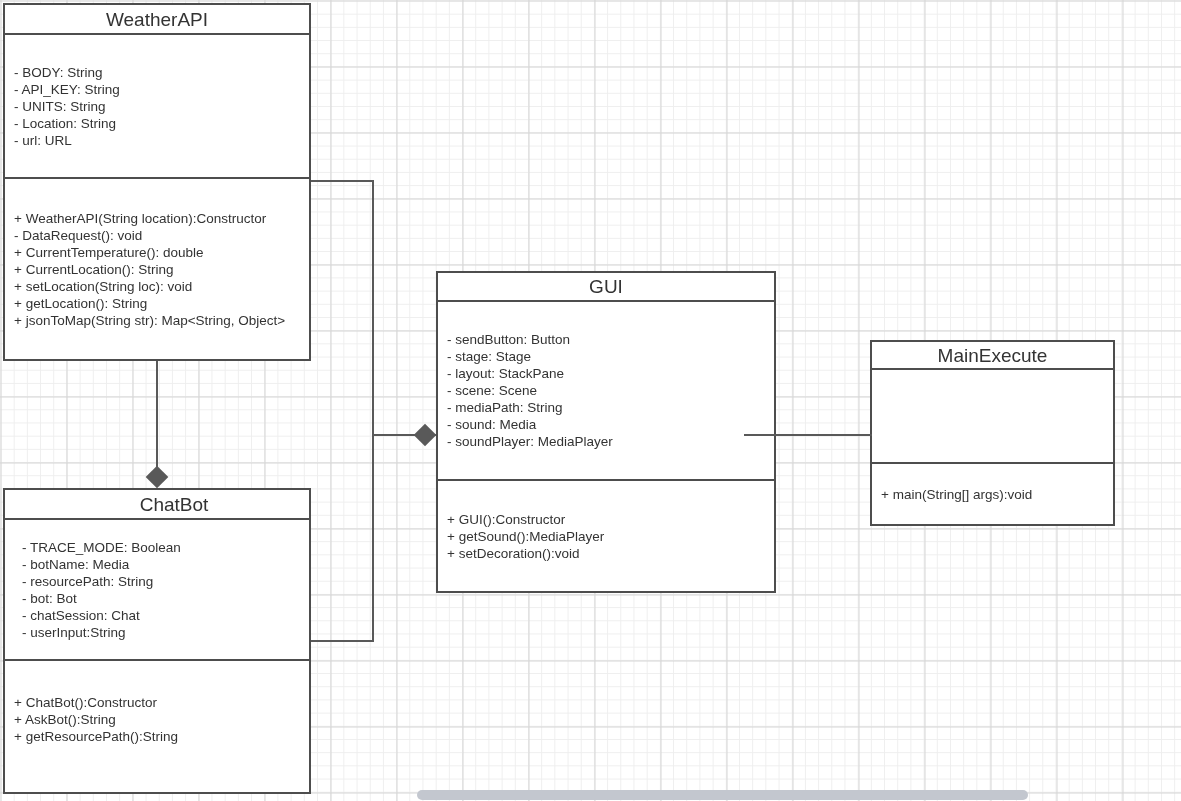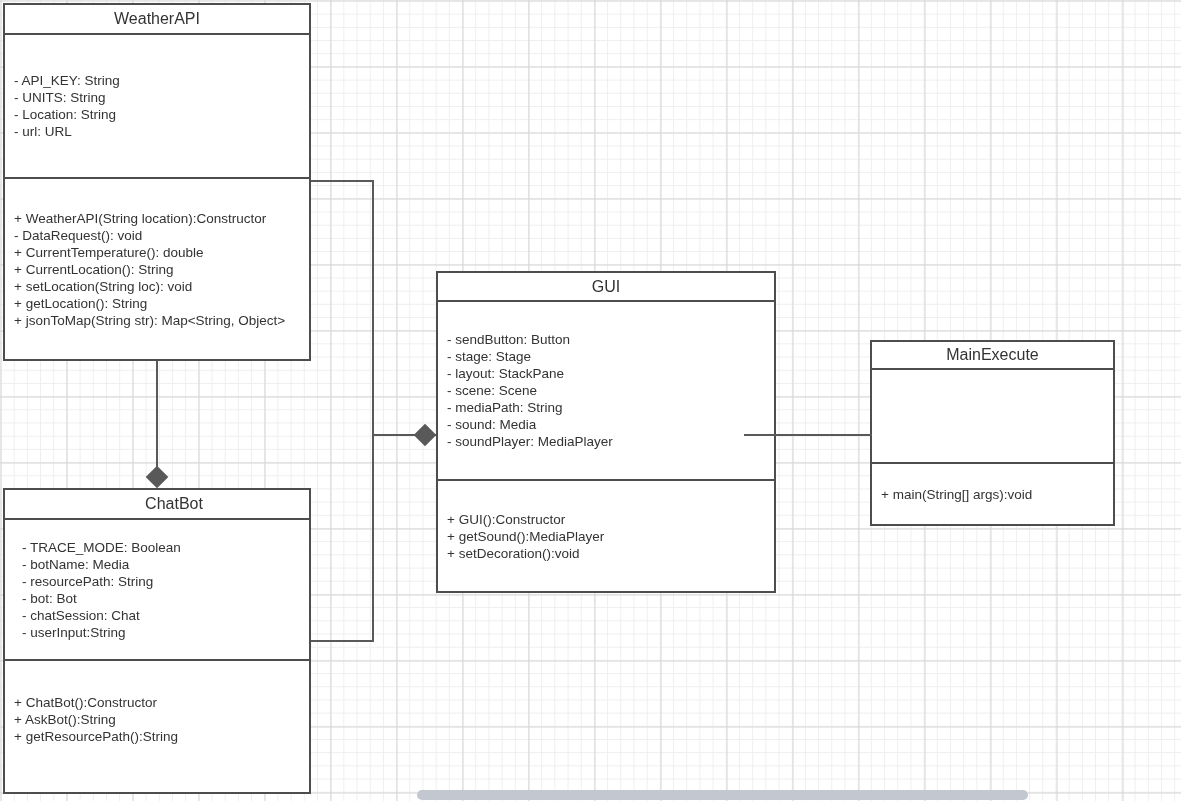--- a/index.html
+++ b/index.html
@@ -32,21 +32,21 @@
     position: absolute;
     box-sizing: border-box;
     background: #ffffff;
     border: 2px solid #4d4d4d;
     display: flex;
     flex-direction: column;
   }
   .uml-title {
     box-sizing: border-box;
     text-align: right;
-    font-size: 16px;
+    font-size: 19px;
     color: #333333;
     line-height: 1;
     display: flex;
     align-items: center;
     justify-content: center;
     border-bottom: 2px solid #4d4d4d;
     flex: none;
   }
   .uml-compartment {
     box-sizing: border-box;
@@ -101,20 +101,21 @@
   }
 </style>
 </head>
 <body>
 
 <div id="canvas">
 
   <div class="uml-class" style="left:3px; top:3px; width:308px; height:358px;">
     <div class="uml-title" style="height:30px;">WeatherAPI</div>
     <div class="uml-compartment" style="height:142px;">
+      <div class="uml-member">- BODY: String</div>
       <div class="uml-member">- API_KEY: String</div>
       <div class="uml-member">- UNITS: String</div>
       <div class="uml-member">- Location: String</div>
       <div class="uml-member">- url: URL</div>
     </div>
     <div class="uml-compartment divider-top" style="height:182px;">
       <div class="uml-member">+ WeatherAPI(String location):Constructor</div>
       <div class="uml-member">- DataRequest(): void</div>
       <div class="uml-member">+ CurrentTemperature(): double</div>
       <div class="uml-member">+ CurrentLocation(): String</div>

